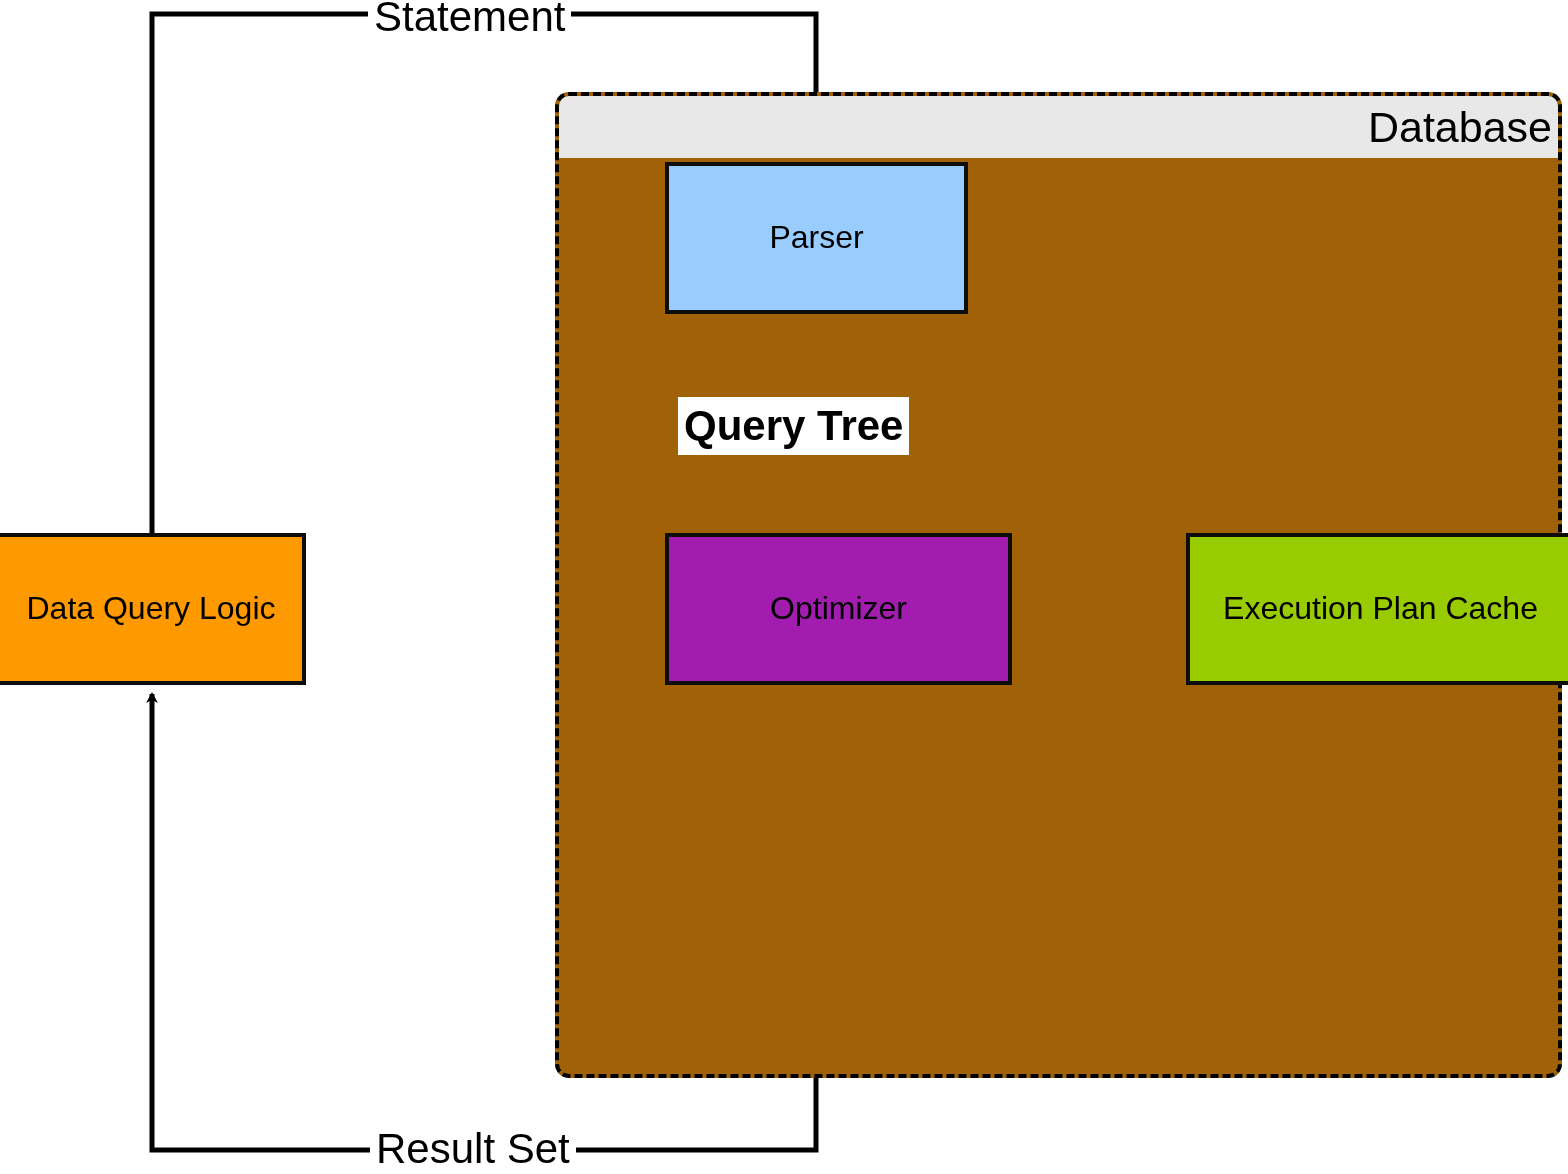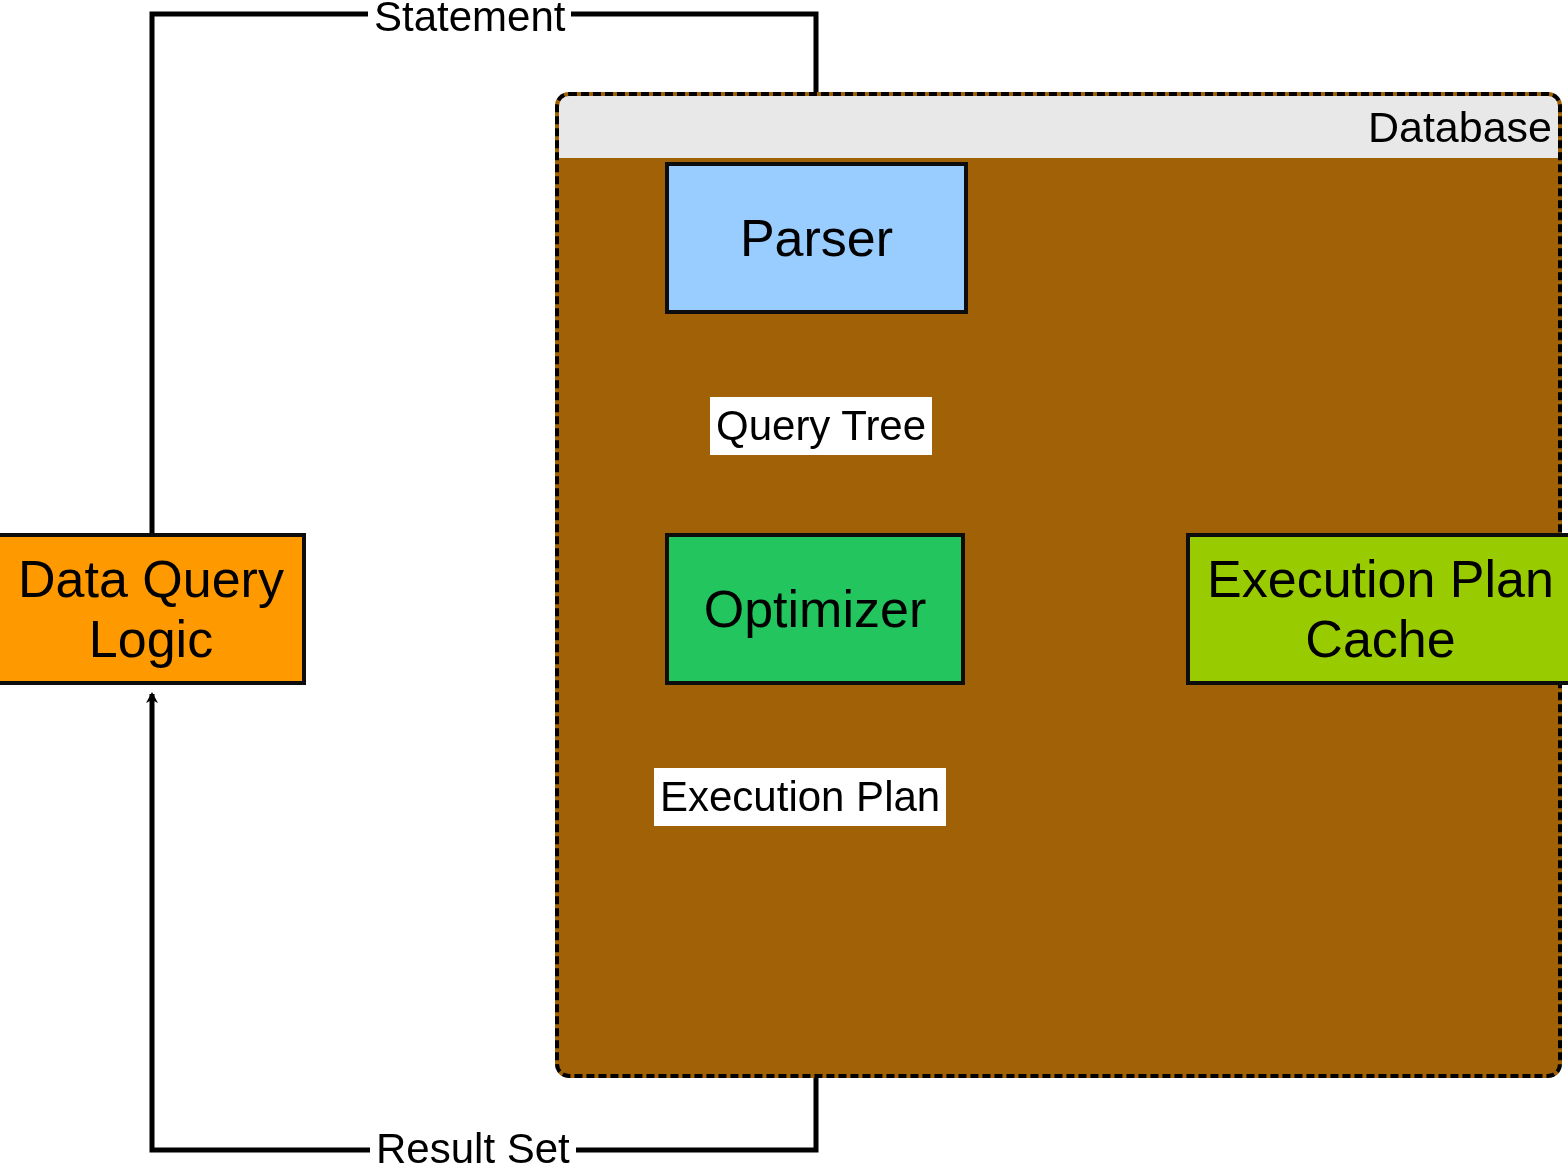--- a/index.html
+++ b/index.html
@@ -56,43 +56,43 @@
   
   .node {
     position: absolute;
     box-sizing: border-box;
     border: 4px solid #0d0d0d;
     display: flex;
     align-items: center;
     justify-content: center;
     text-align: center;
     color: #000000;
-    font-size: 52px;
+    font-size: 32px;
     line-height: 1.16;
     z-index: 3;
   }
   .node-parser   { left: 665px; top: 162px;  width: 303px; height: 152px; background: #99CCFF; }
-  .node-opt      { left: 665px; top: 533px;  width: 300px; height: 152px; background: #22c55e; }
+  .node-opt      { left: 665px; top: 533px;  width: 347px; height: 152px; background: #a21caf; }
   .node-exec     { left: 665px; top: 904px;  width: 303px; height: 152px; background: #FF9999; }
   .node-cache    { left: 1152px; top: 533px; width: 389px; height: 152px; background: #99CC00; margin-left: 34px; }
   .node-dal      { left: -4px;  top: 533px;  width: 310px; height: 152px; background: #FF9900; }
   
   .edge-label {
     position: absolute;
     background: #ffffff;
     color: #000000;
     font-size: 42px;
     line-height: 52px;
     white-space: nowrap;
     text-align: center;
     z-index: 4;
     padding: 3px 6px;
   }
   .lbl-statement   { left: 368px;  top: -12px;  }
-  .lbl-querytree   { left: 710px;  top: 397px;  }
+  .lbl-querytree   { left: 678px;  top: 397px; font-weight: bold;  }
   .lbl-execplan    { left: 654px;  top: 768px;  }
   .lbl-resultset   { left: 370px;  top: 1120px; }
 </style>
 </head>
 <body>
 
 <div id="canvas">
 
   <svg id="wires" viewBox="0 0 1568 1174" xmlns="http://www.w3.org/2000/svg">
     <defs>
@@ -141,17 +141,16 @@
 
   <div class="node node-cache">
     <span>Execution Plan Cache</span>
   </div>
 
 
   <div class="edge-label lbl-statement">Statement</div>
 
   <div class="edge-label lbl-querytree">Query Tree</div>
 
-  <div class="edge-label lbl-execplan">Execution Plan</div>
 
   <div class="edge-label lbl-resultset">Result Set</div>
 
 </div>
 
 </body></html>

